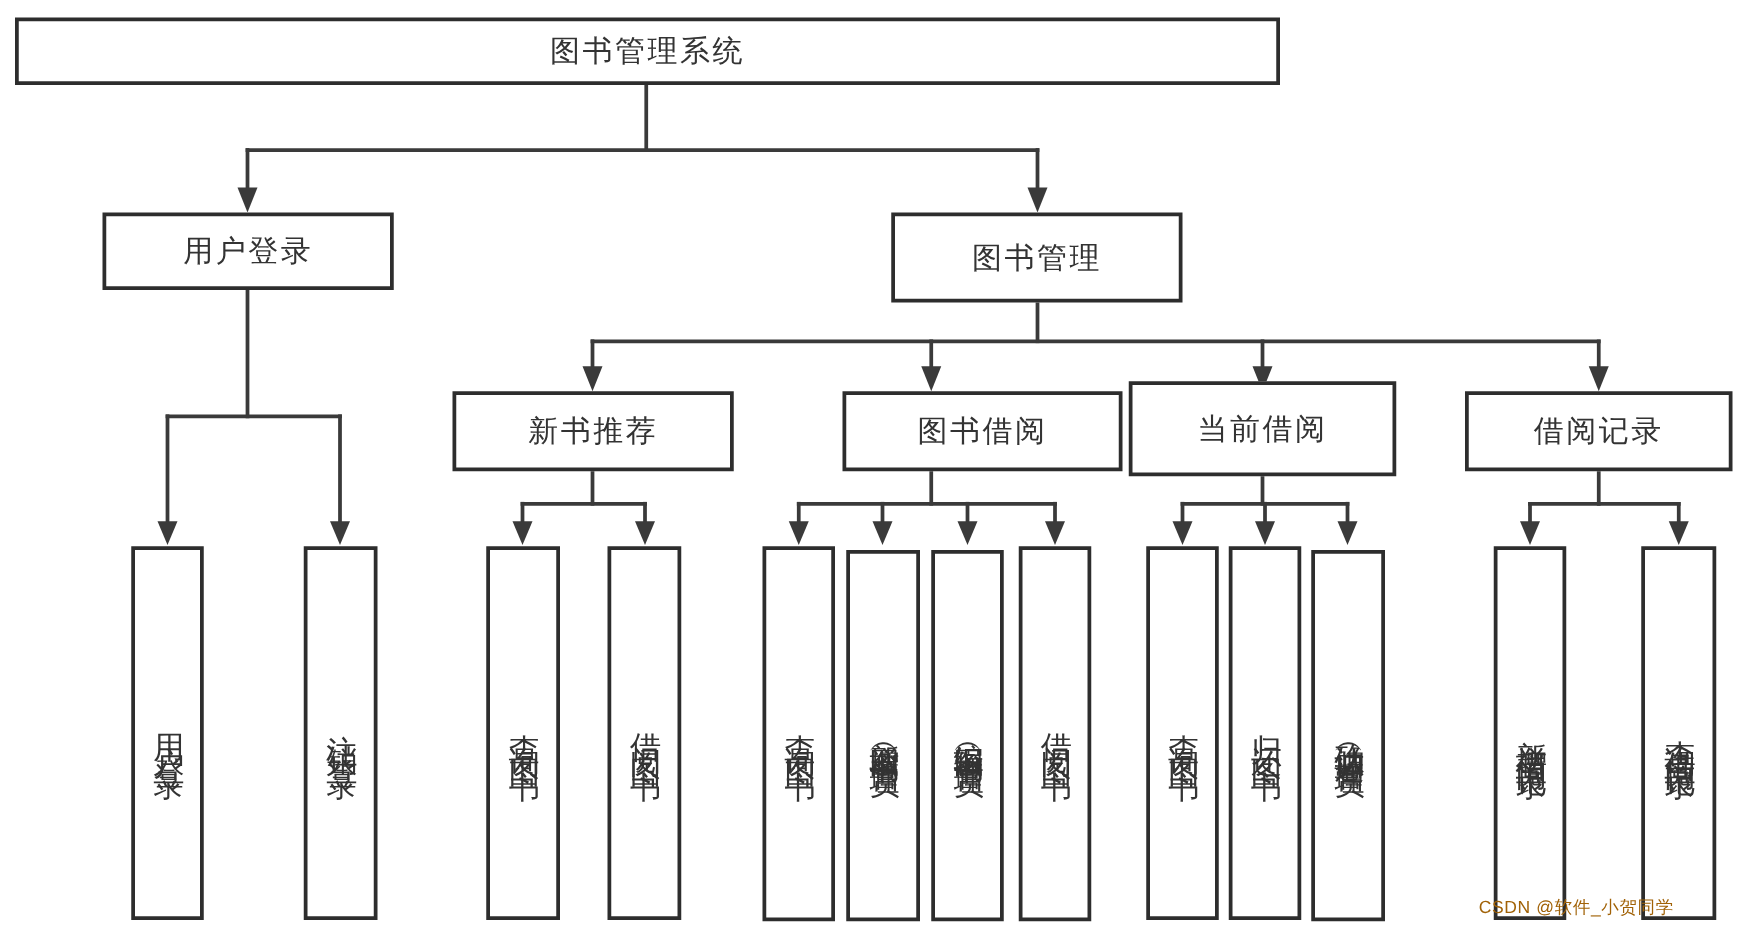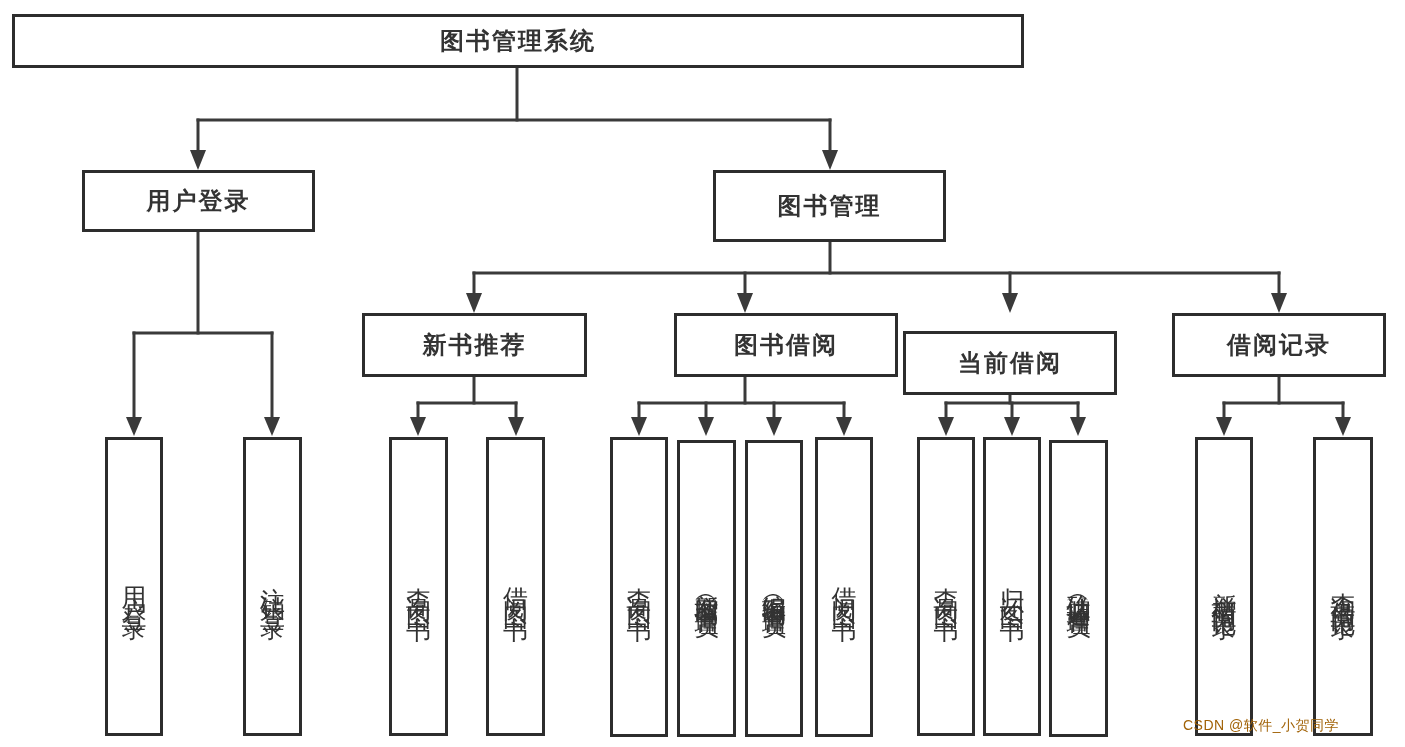--- a/index.html
+++ b/index.html
@@ -10,21 +10,21 @@
     color:#333333;
   }
   svg.connectors { position:absolute; left:0; top:0; width:1405px; height:747px; }
   svg.connectors path { stroke:#3a3a3a; stroke-width:3; fill:none; stroke-linecap:square; }
   svg.connectors polygon { fill:#3a3a3a; }
 
   .box {
     position:absolute; background:#ffffff;
     border:3px solid #2d2d2d; box-sizing:border-box;
     display:flex; align-items:center; justify-content:center;
-    font-size:24px; letter-spacing:2px; white-space:nowrap;font-weight:bold;
+    font-size:24px; letter-spacing:2px; white-space:nowrap;
   }
   .leaf {
     position:absolute; background:#ffffff;
     border:3px solid #2d2d2d; box-sizing:border-box;
     display:flex; align-items:center; justify-content:center;
   }
   .leaf span {
     writing-mode:vertical-rl;
     font-size:25px; letter-spacing:10px; line-height:1;
   }
@@ -104,21 +104,21 @@
       <polygon points="1335,417 1351,417 1343,436"></polygon>
   </svg>
 
   <div class="box" style="left:12px; top:14px; width:1012px; height:54px;">图书管理系统</div>
 
   <div class="box" style="left:82px; top:170px; width:233px; height:62px;">用户登录</div>
   <div class="box" style="left:713px; top:170px; width:233px; height:72px;">图书管理</div>
 
   <div class="box" style="left:362px; top:313px; width:225px; height:64px;">新书推荐</div>
   <div class="box" style="left:633px; top:313px; width:224px; height:64px;margin-left:41px;">图书借阅</div>
-  <div class="box" style="left:903px; top:331px; width:214px; height:64px;">当前借阅</div>
+  <div class="box" style="left:903px; top:305px; width:214px; height:76px;">当前借阅</div>
   <div class="box" style="left:1172px; top:313px; width:214px; height:64px;">借阅记录</div>
 
   <div class="leaf" style="left:105px; top:437px; width:58px; height:299px;">
       <span>用户登录</span>
     </div>
   <div class="leaf" style="left:243px; top:437px; width:59px; height:299px;">
       <span>注销登录</span>
     </div>
 
   <div class="leaf" style="left:389px; top:437px; width:59px; height:299px;">

